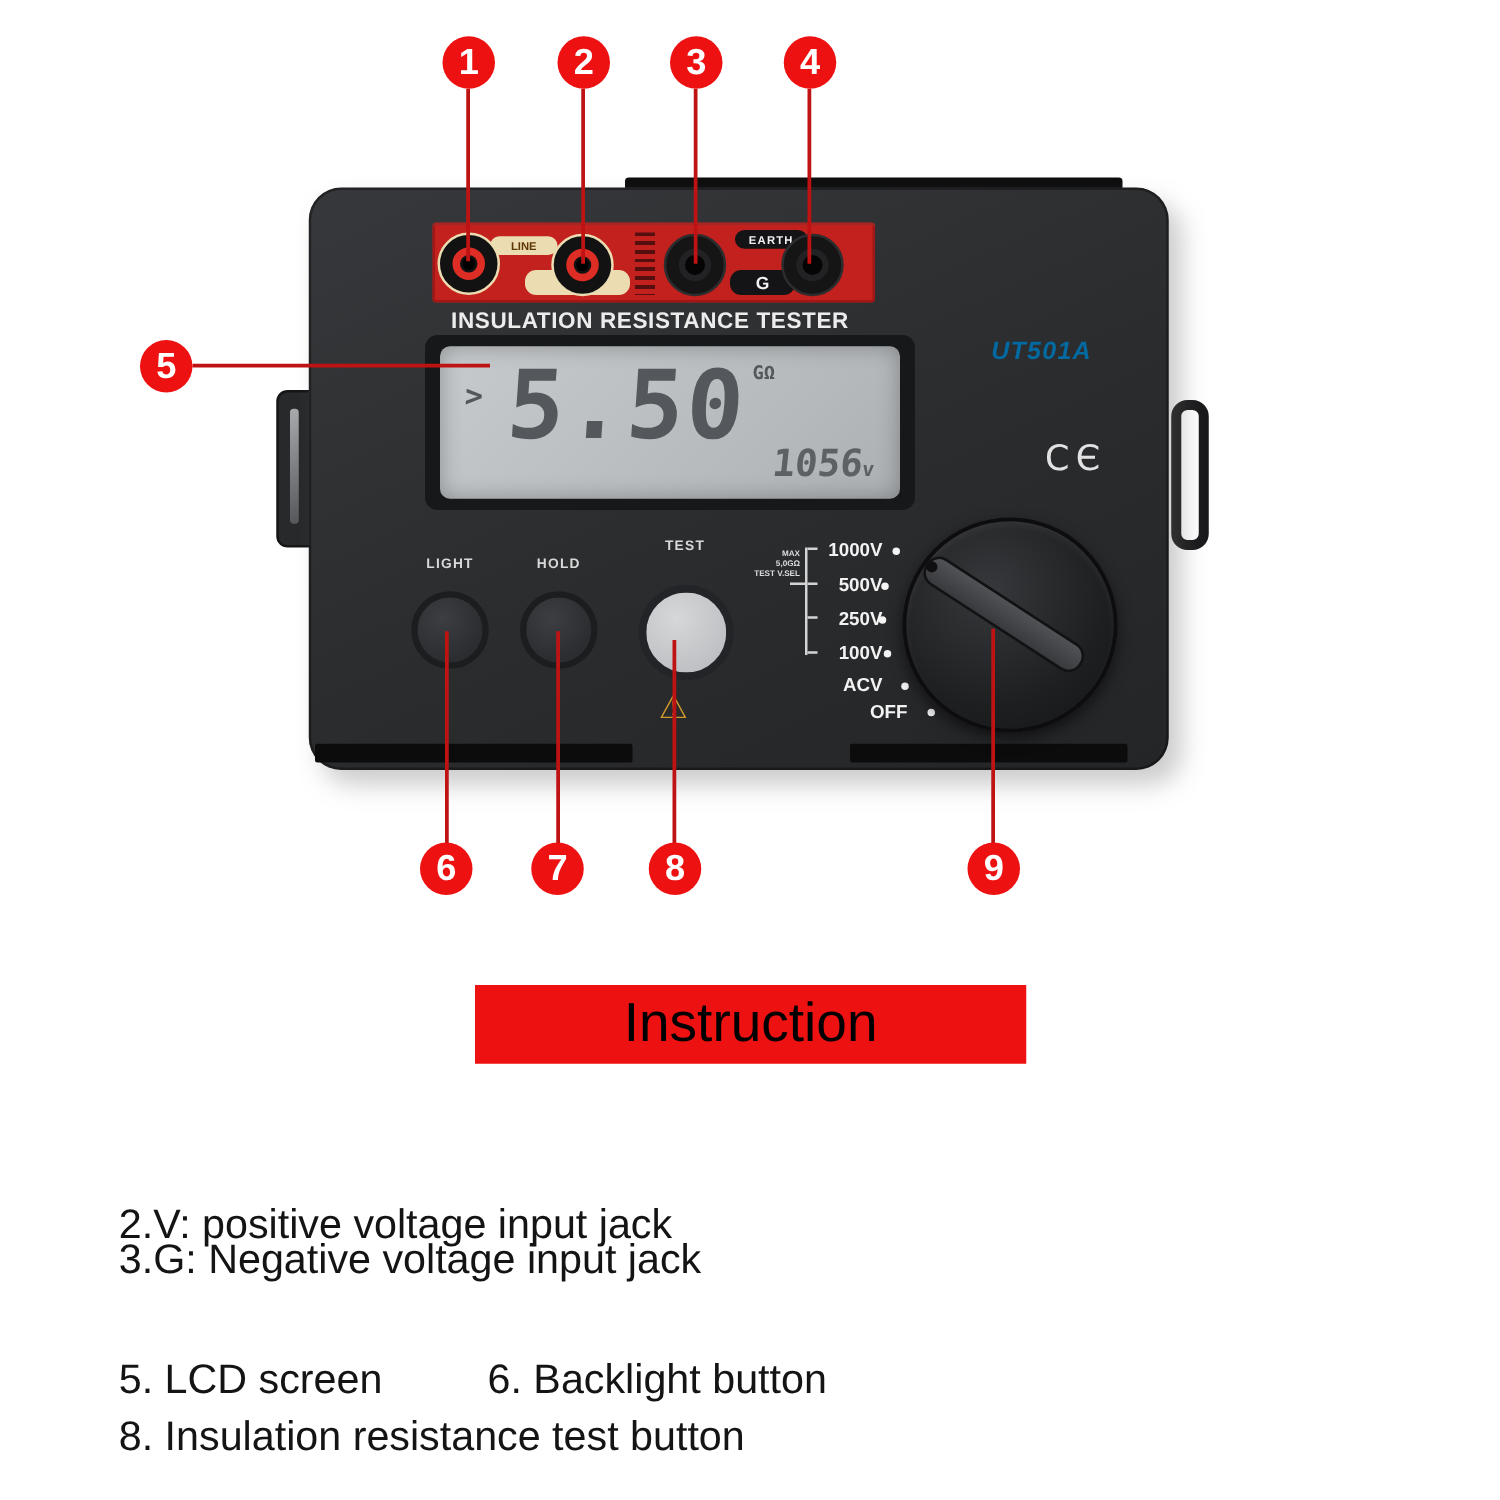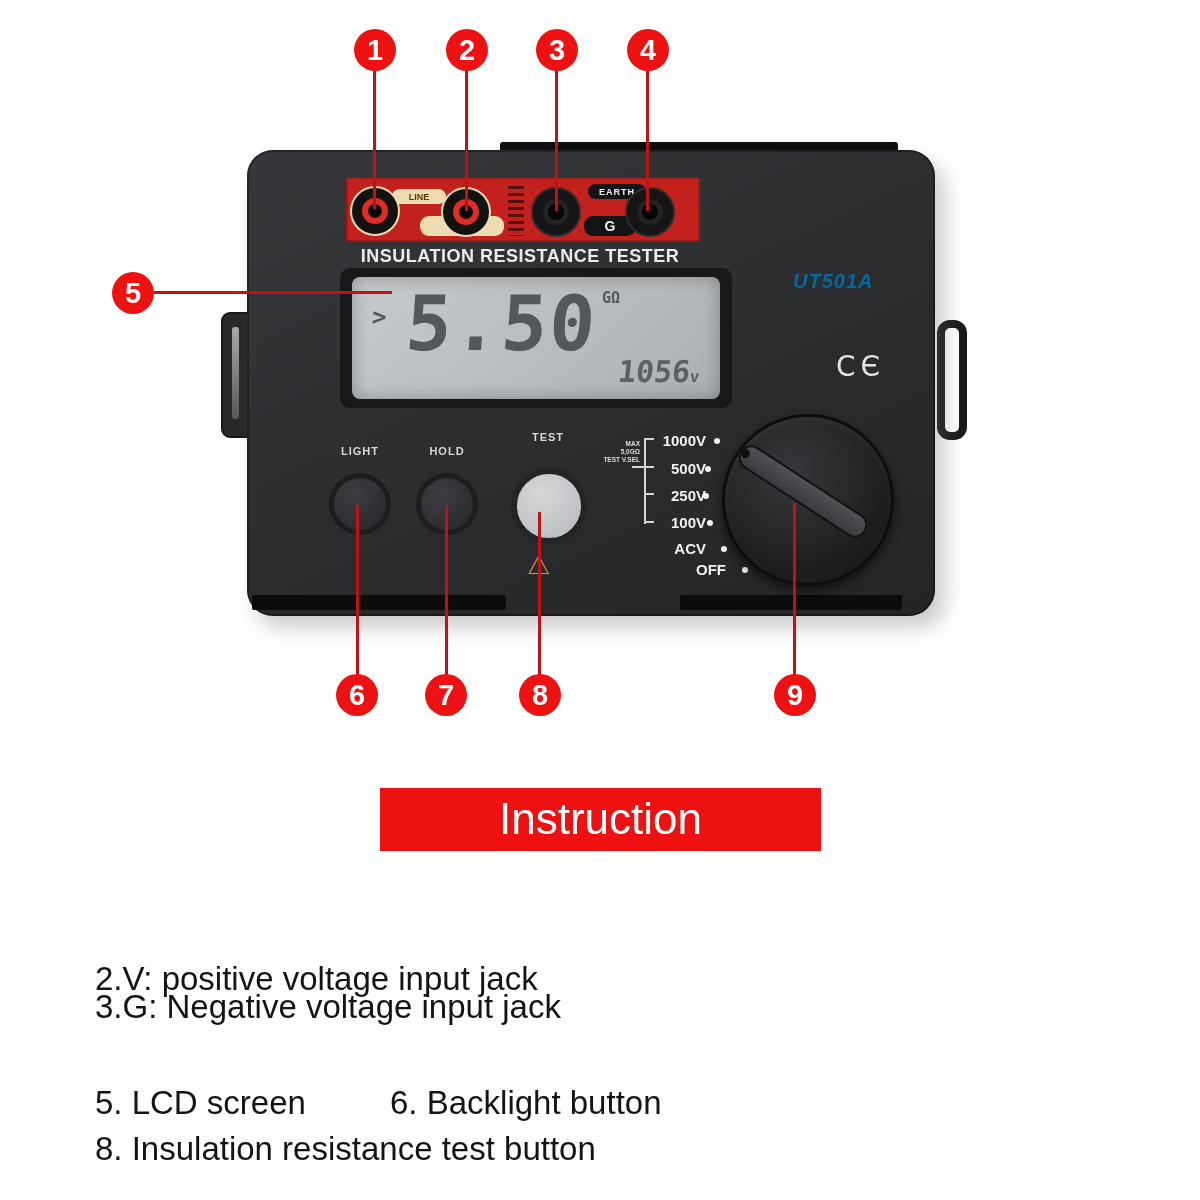--- a/index.html
+++ b/index.html
@@ -85,21 +85,21 @@
         background:radial-gradient(circle at 40% 33%,#37383b,#1e1f21 62%,#131416 100%);
         border:3px solid #0d0d0f;box-sizing:border-box;
         box-shadow:0 5px 12px rgba(0,0,0,.55), inset 0 3px 6px rgba(255,255,255,.06);}
   .handle{position:absolute;left:729px;top:479px;width:148px;height:25px;border-radius:12px;z-index:3;
         background:linear-gradient(180deg,#515256,#393a3d);border:2px solid #121214;box-sizing:border-box;
         transform:rotate(33deg);}
   .hdot{position:absolute;left:741px;top:449px;width:9px;height:9px;border-radius:50%;background:#0f0f11;z-index:4;}
 
   
   .banner{position:absolute;left:380px;top:788px;width:441px;height:63px;background:#ee1111;z-index:2;}
-  .banner span{display:block;width:100%;text-align:center;color:#ffffff;font-size:44px;line-height:62px;}
+  .banner span{display:block;width:100%;text-align:center;color:#000000;font-size:44px;line-height:62px;}
   .instr{position:absolute;color:#141414;font-size:33px;white-space:nowrap;z-index:2;}
 </style>
 </head>
 <body>
 
 <div class="stage">
 
   <div class="lip"></div>
   <div class="sidetab-l">
     <div class="slot"></div>

